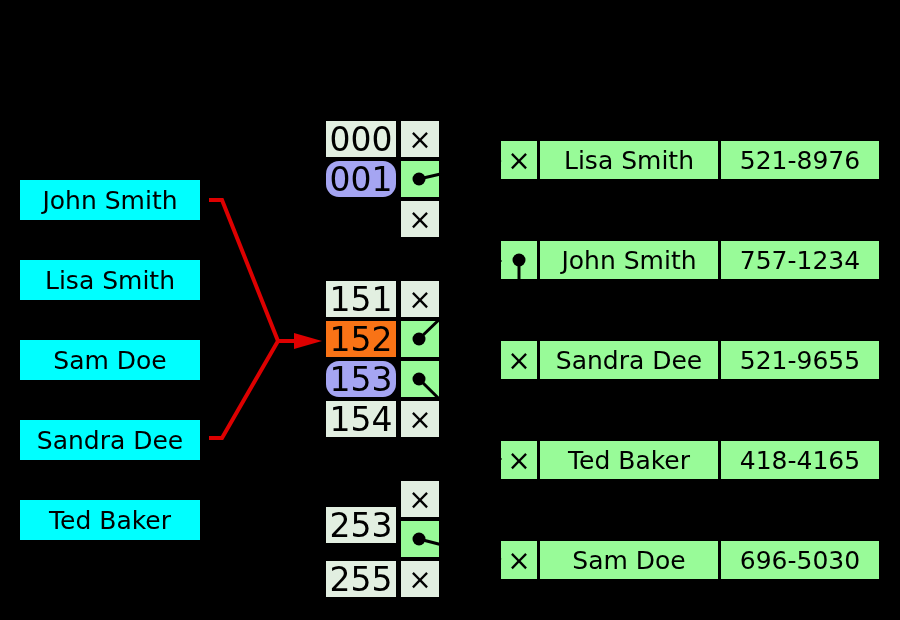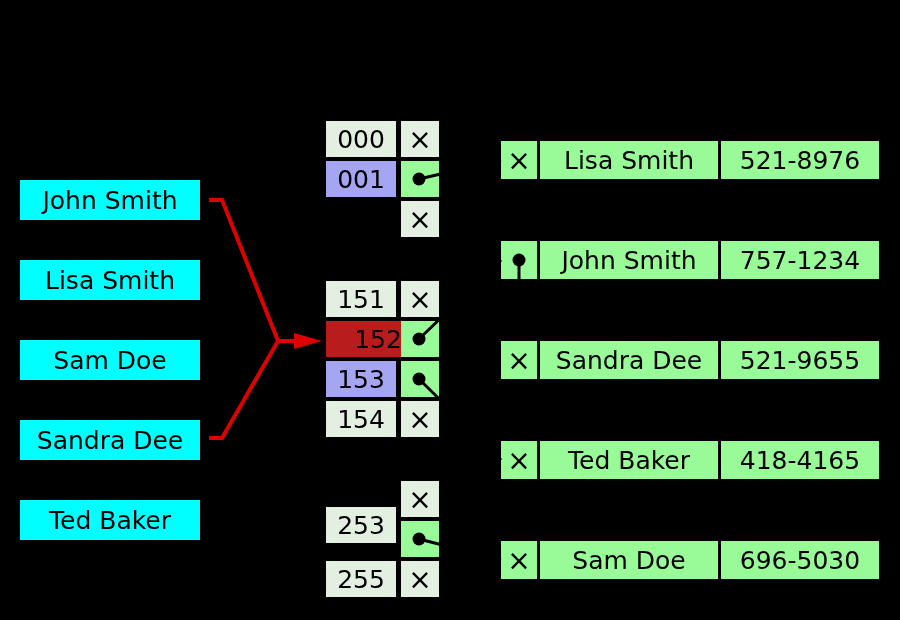--- a/index.html
+++ b/index.html
@@ -18,32 +18,32 @@
     justify-content: center;
     color: #000;
   }
   .key-box {
     left: 20px; width: 180px; height: 40px;
     background: #00FFFF;
     font-size: 25px;
   }
   .idx {
     left: 326px; width: 70px; height: 36px;
-    font-size: 25px;
+    font-size: 33px;
   }
   .slot {
     left: 401px; width: 38px; height: 36px;
     font-size: 28px;
   }
   .entry-ptr  { left: 501px; width: 36px;  height: 38px; font-size: 28px; }
   .entry-name { left: 540px; width: 178px; height: 38px; font-size: 25px; }
   .entry-phone{ left: 721px; width: 158px; height: 38px; font-size: 25px; }
   .c-light  { background: #E2EFE1; }
-  .c-purple { background: #A5A5F2; }
-  .c-red    { background: #b91c1c; padding-left: 17px; }
+  .c-purple { background: #A5A5F2; border-radius: 13px; }
+  .c-red    { background: #f97316; }
   .c-green  { background: #98FB98; }
   #overlay {
     position: absolute;
     left: 0; top: 0;
     width: 900px; height: 620px;
     pointer-events: none;
     z-index: 5;
   }
 </style>
 </head>

